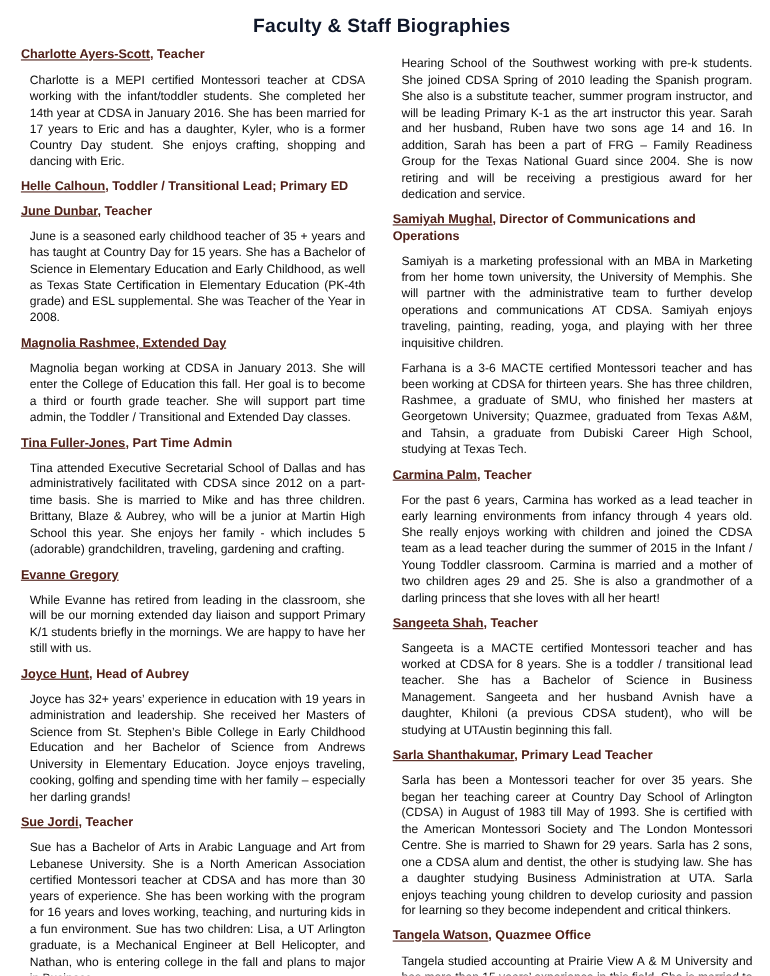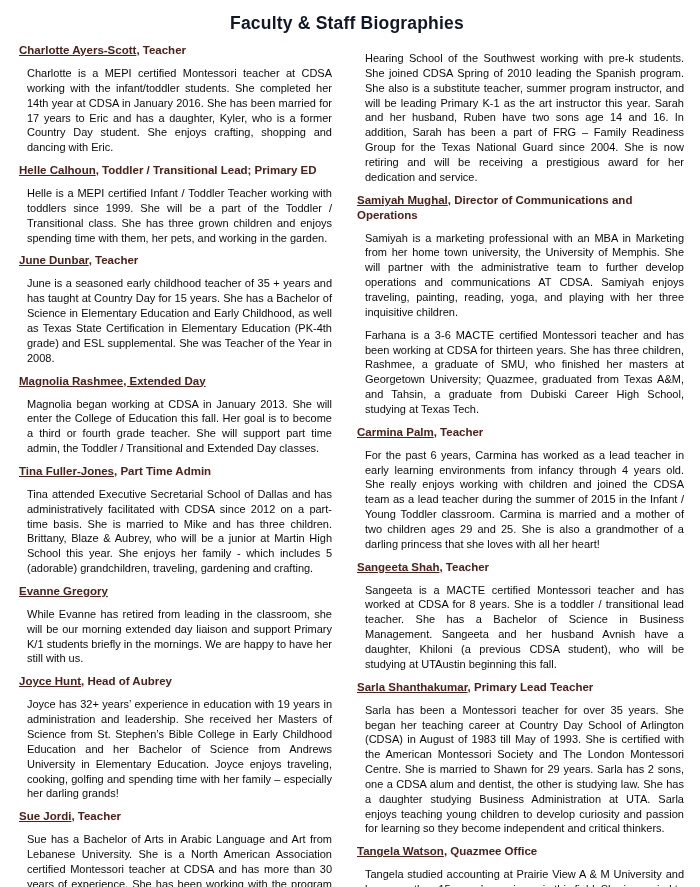--- a/index.html
+++ b/index.html
@@ -37,21 +37,20 @@
 
     <div class="col-left">
 
       <div class="entry">
         <div class="entry-heading"><span class="name">Charlotte Ayers-Scott</span><span class="role">, Teacher</span></div>
         <p class="bio">Charlotte is a MEPI certified Montessori teacher at CDSA working with the infant/toddler students. She completed her 14th year at CDSA in January 2016.  She has been married for 17 years to Eric and has a daughter, Kyler, who is a former Country Day student.  She enjoys crafting, shopping and dancing with Eric.</p>
       </div>
 
       <div class="entry">
         <div class="entry-heading"><span class="name">Helle Calhoun</span><span class="role">, Toddler / Transitional Lead; Primary ED</span></div>
-        <p class="bio">Helle is a MEPI certified Infant / Toddler Teacher working with toddlers since 1999.  She will be a part of the Toddler / Transitional class.  She has three grown children and enjoys spending time with them, her pets, and working in the garden.</p>
       </div>
 
       <div class="entry">
         <div class="entry-heading"><span class="name">June Dunbar</span><span class="role">, Teacher</span></div>
         <p class="bio">June is a seasoned early childhood teacher of 35 + years and has taught at Country Day for 15 years. She has a Bachelor of Science in Elementary Education and Early Childhood, as well as Texas State Certification in Elementary Education (PK-4th grade) and ESL supplemental. She was Teacher of the Year in 2008.</p>
       </div>
 
       <div class="entry">
         <div class="entry-heading"><span class="name">Magnolia Rashmee, Extended Day</span><span class="role"></span></div>
         <p class="bio">Magnolia began working at CDSA in January 2013.  She will enter the College of Education this fall.  Her goal is to become a third or fourth grade teacher.  She will support part time admin, the Toddler / Transitional and Extended Day classes.</p>

